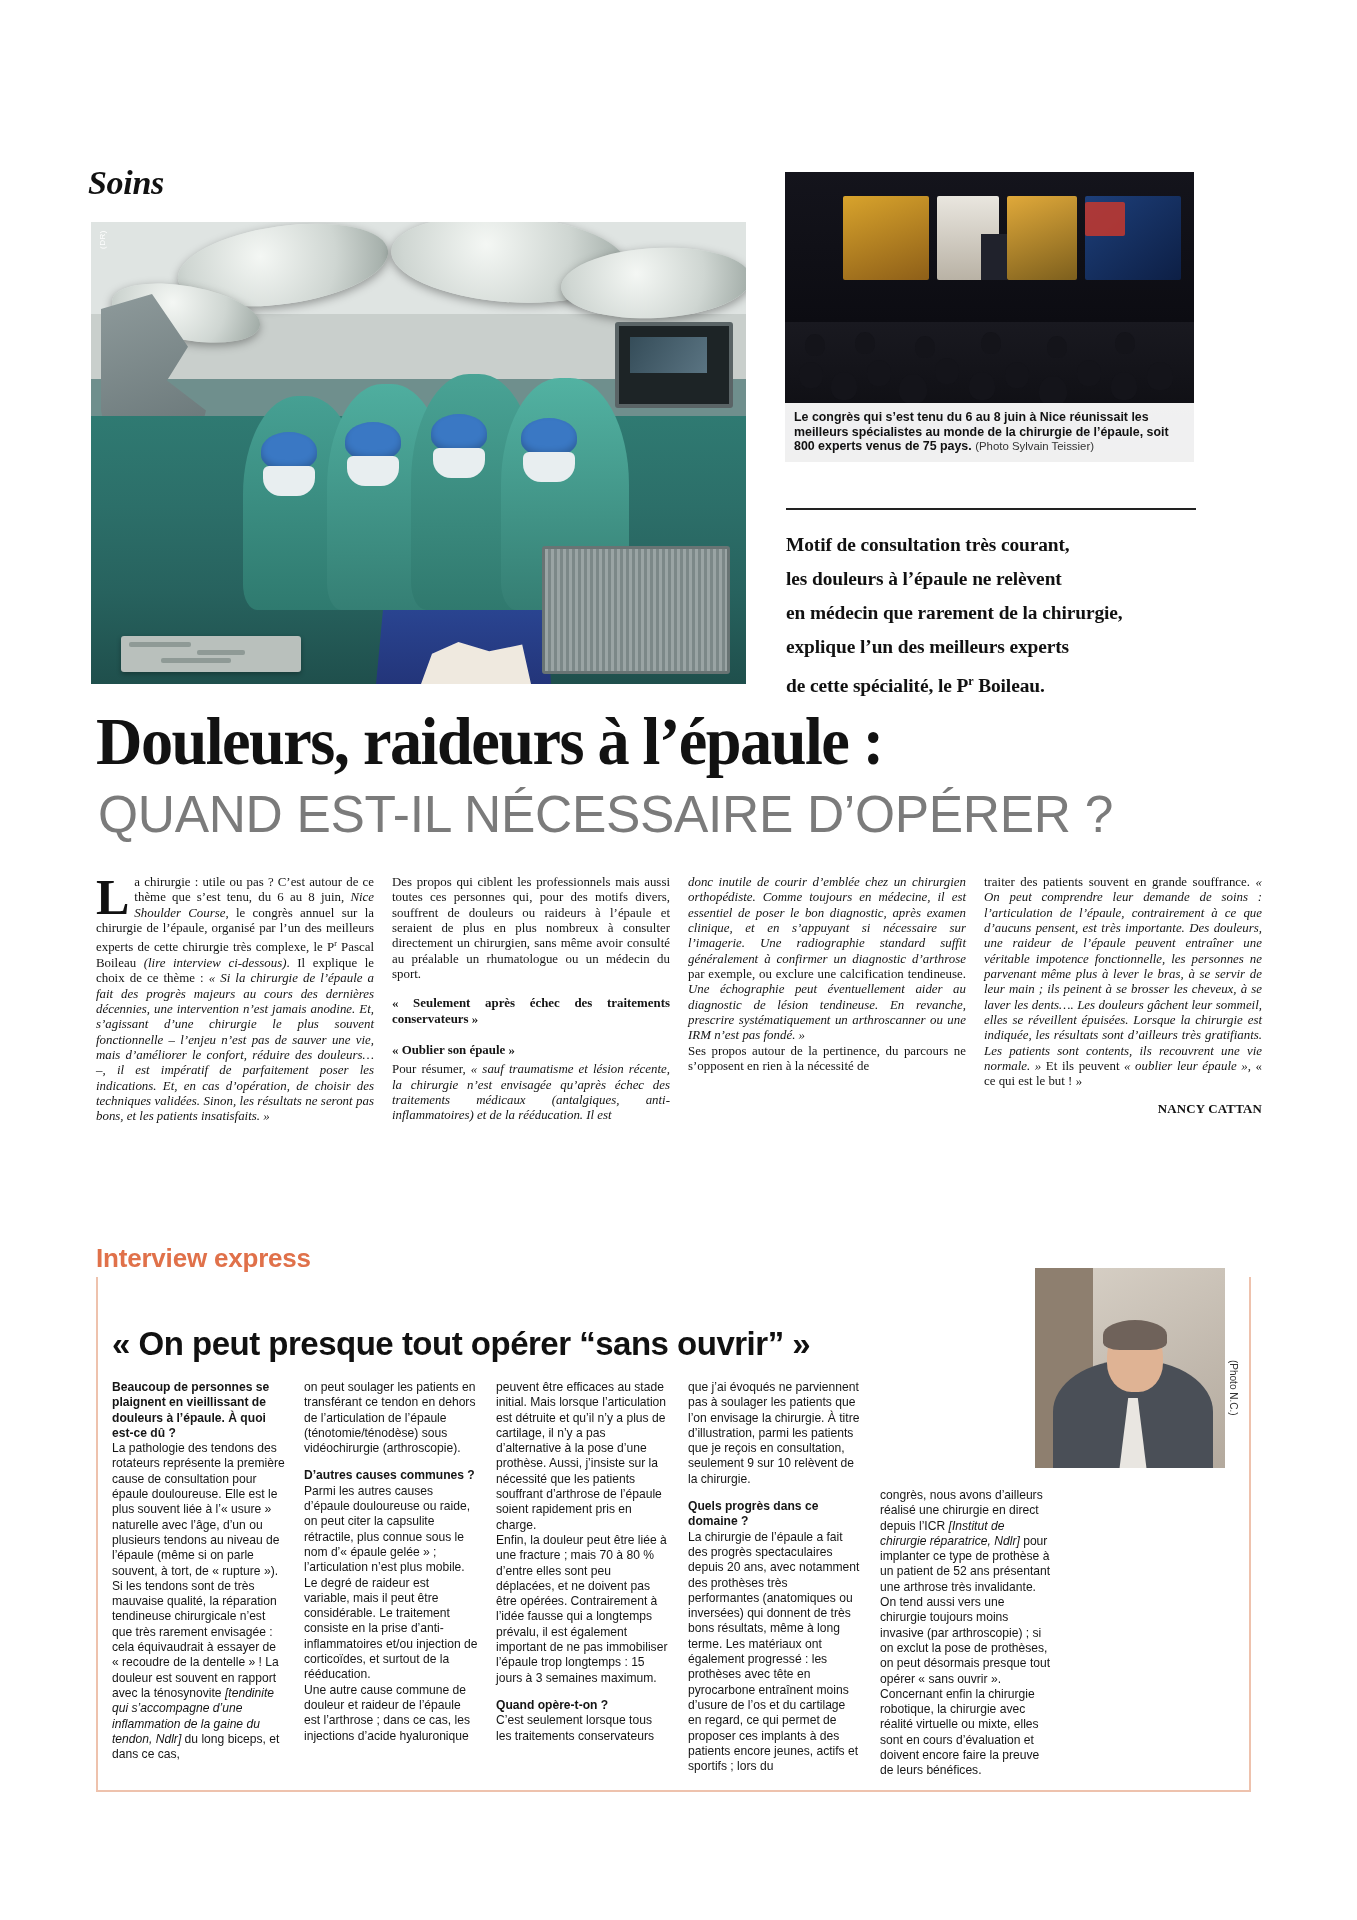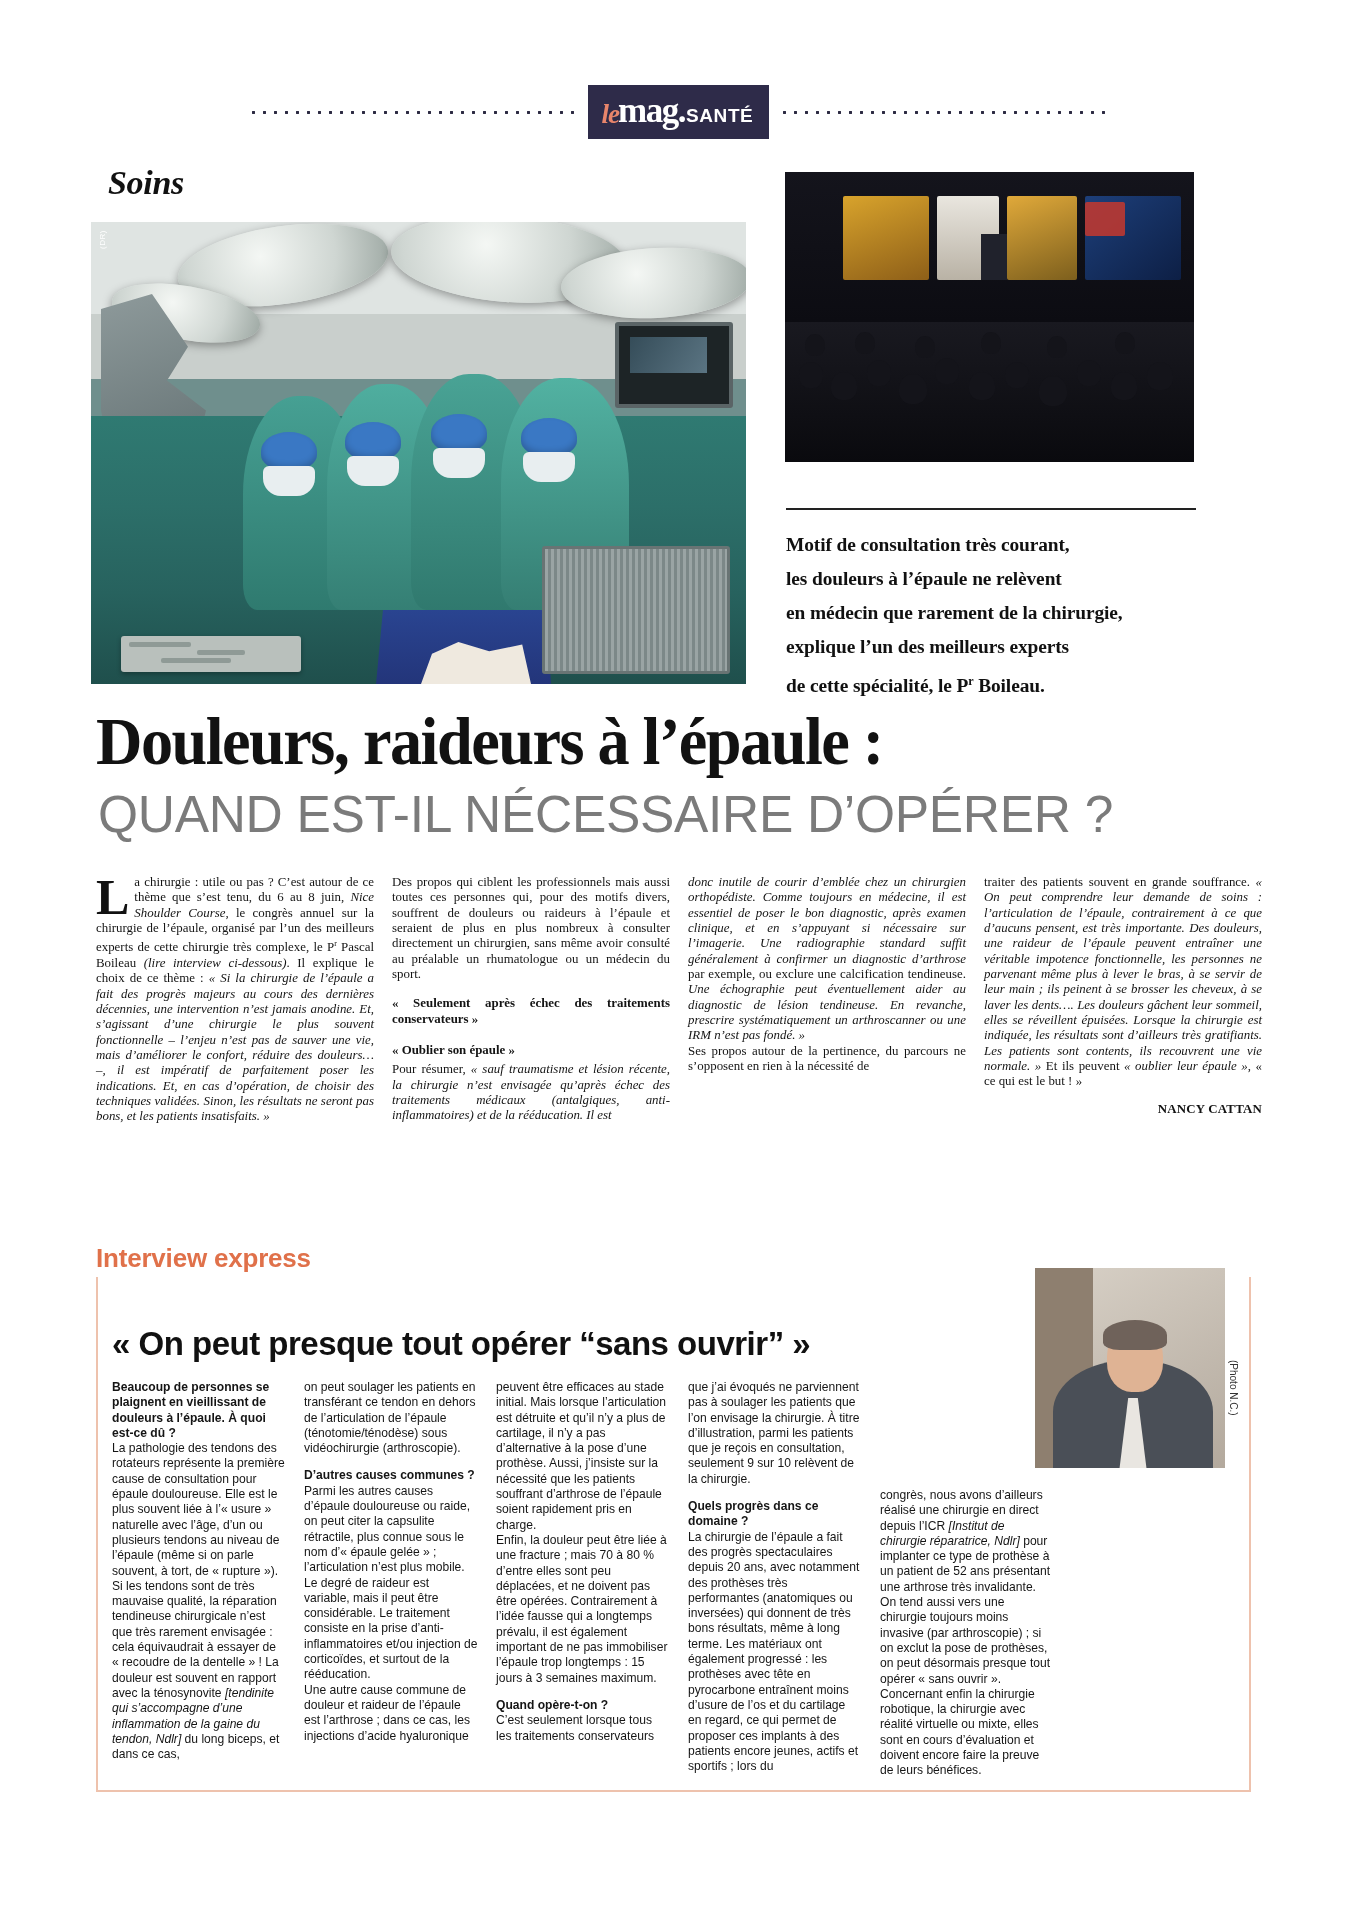--- a/index.html
+++ b/index.html
@@ -20,21 +20,21 @@
   .logo-box{flex:0 0 auto;background:#2e2b49;padding:6px 16px 8px 14px;margin:0 10px;
      display:flex;align-items:baseline;}
   .logo-le{font-family:"Liberation Serif",serif;font-style:italic;font-weight:700;
      color:#e8856b;font-size:27px;letter-spacing:-1px;transform:translateY(1px);}
   .logo-mag{font-family:"Liberation Serif",serif;font-weight:700;color:#ffffff;
      font-size:35px;letter-spacing:-1.5px;margin-left:-1px;}
   .logo-sante{font-family:"Liberation Sans",sans-serif;font-weight:600;color:#ffffff;
      font-size:19px;letter-spacing:.6px;margin-left:1px;}
 
   
-  .soins{position:absolute;left:108px;top:164px;font-family:"Liberation Serif",serif;
+  .soins{position:absolute;left:88px;top:164px;font-family:"Liberation Serif",serif;
      font-style:italic;font-weight:700;font-size:34px;color:#111;letter-spacing:-.3px;}
 
   
   .hero-op{position:absolute;left:91px;top:222px;width:655px;height:462px;overflow:hidden;
      background:#2f5f63;}
   .hero-op .sky{position:absolute;inset:0;background:
       linear-gradient(#dfe4e2 0 20%, #c9cfcc 20% 34%, #6f8f8d 34% 44%, #2e6b66 44% 100%);}
   
   .oplight{position:absolute;border-radius:50%;background:
      radial-gradient(circle at 40% 35%, #f4f7f4 0%, #cfd6d2 55%, #9aa5a0 100%);
@@ -155,29 +155,20 @@
   .ivcol p{margin:0;font-family:"Liberation Sans",sans-serif;font-size:12.1px;
      line-height:15.3px;color:#151515;text-align:left;}
   .ivcol p.q{font-weight:700;margin-top:12px !important;}
   .ivcol p.q.first{margin-top:0 !important;}
 </style>
 </head>
 <body>
 
 <div class="page">
 
-  <div class="masthead">
-    <div class="dotline"></div>
-    <div class="logo-box">
-      <span class="logo-le">le</span>
-      <span class="logo-mag">mag.</span>
-      <span class="logo-sante">SANTÉ</span>
-    </div>
-    <div class="dotline right"></div>
-  </div>
 
   <div class="soins">Soins</div>
 
   <div class="hero-op">
     <div class="sky"></div>
     <div class="oplight l1"></div>
     <div class="oplight l2"></div>
     <div class="oplight l3"></div>
     <div class="oplight l4"></div>
     <div class="robotarm"></div>
@@ -228,20 +219,23 @@
       <div class="head" style="left:292px;top:38px;width:24px;height:26px;"></div>
       <div class="head" style="left:326px;top:50px;width:26px;height:28px;"></div>
       <div class="head" style="left:362px;top:40px;width:26px;height:28px;"></div>
       <div class="head" style="left:20px;top:12px;width:20px;height:22px;"></div>
       <div class="head" style="left:70px;top:10px;width:20px;height:22px;"></div>
       <div class="head" style="left:130px;top:14px;width:20px;height:22px;"></div>
       <div class="head" style="left:196px;top:10px;width:20px;height:22px;"></div>
       <div class="head" style="left:262px;top:14px;width:20px;height:22px;"></div>
       <div class="head" style="left:330px;top:10px;width:20px;height:22px;"></div>
     </div>
+    <div class="conf-caption">
+      <p><span>Le congrès qui s’est tenu du 6 au 8 juin à Nice réunissait les meilleurs spécialistes au monde de la chirurgie de l’épaule, soit 800 experts venus de 75 pays.</span> <span class="src">(Photo Sylvain Teissier)</span></p>
+    </div>
   </div>
 
   <div class="standfirst">
     <hr>
     <p>Motif de consultation très courant,</p>
     <p>les douleurs à l’épaule ne relèvent</p>
     <p>en médecin que rarement de la chirurgie,</p>
     <p>explique l’un des meilleurs experts</p>
     <p><span>de cette spécialité, le P</span><span class="sup">r</span><span> Boileau.</span></p>
   </div>

